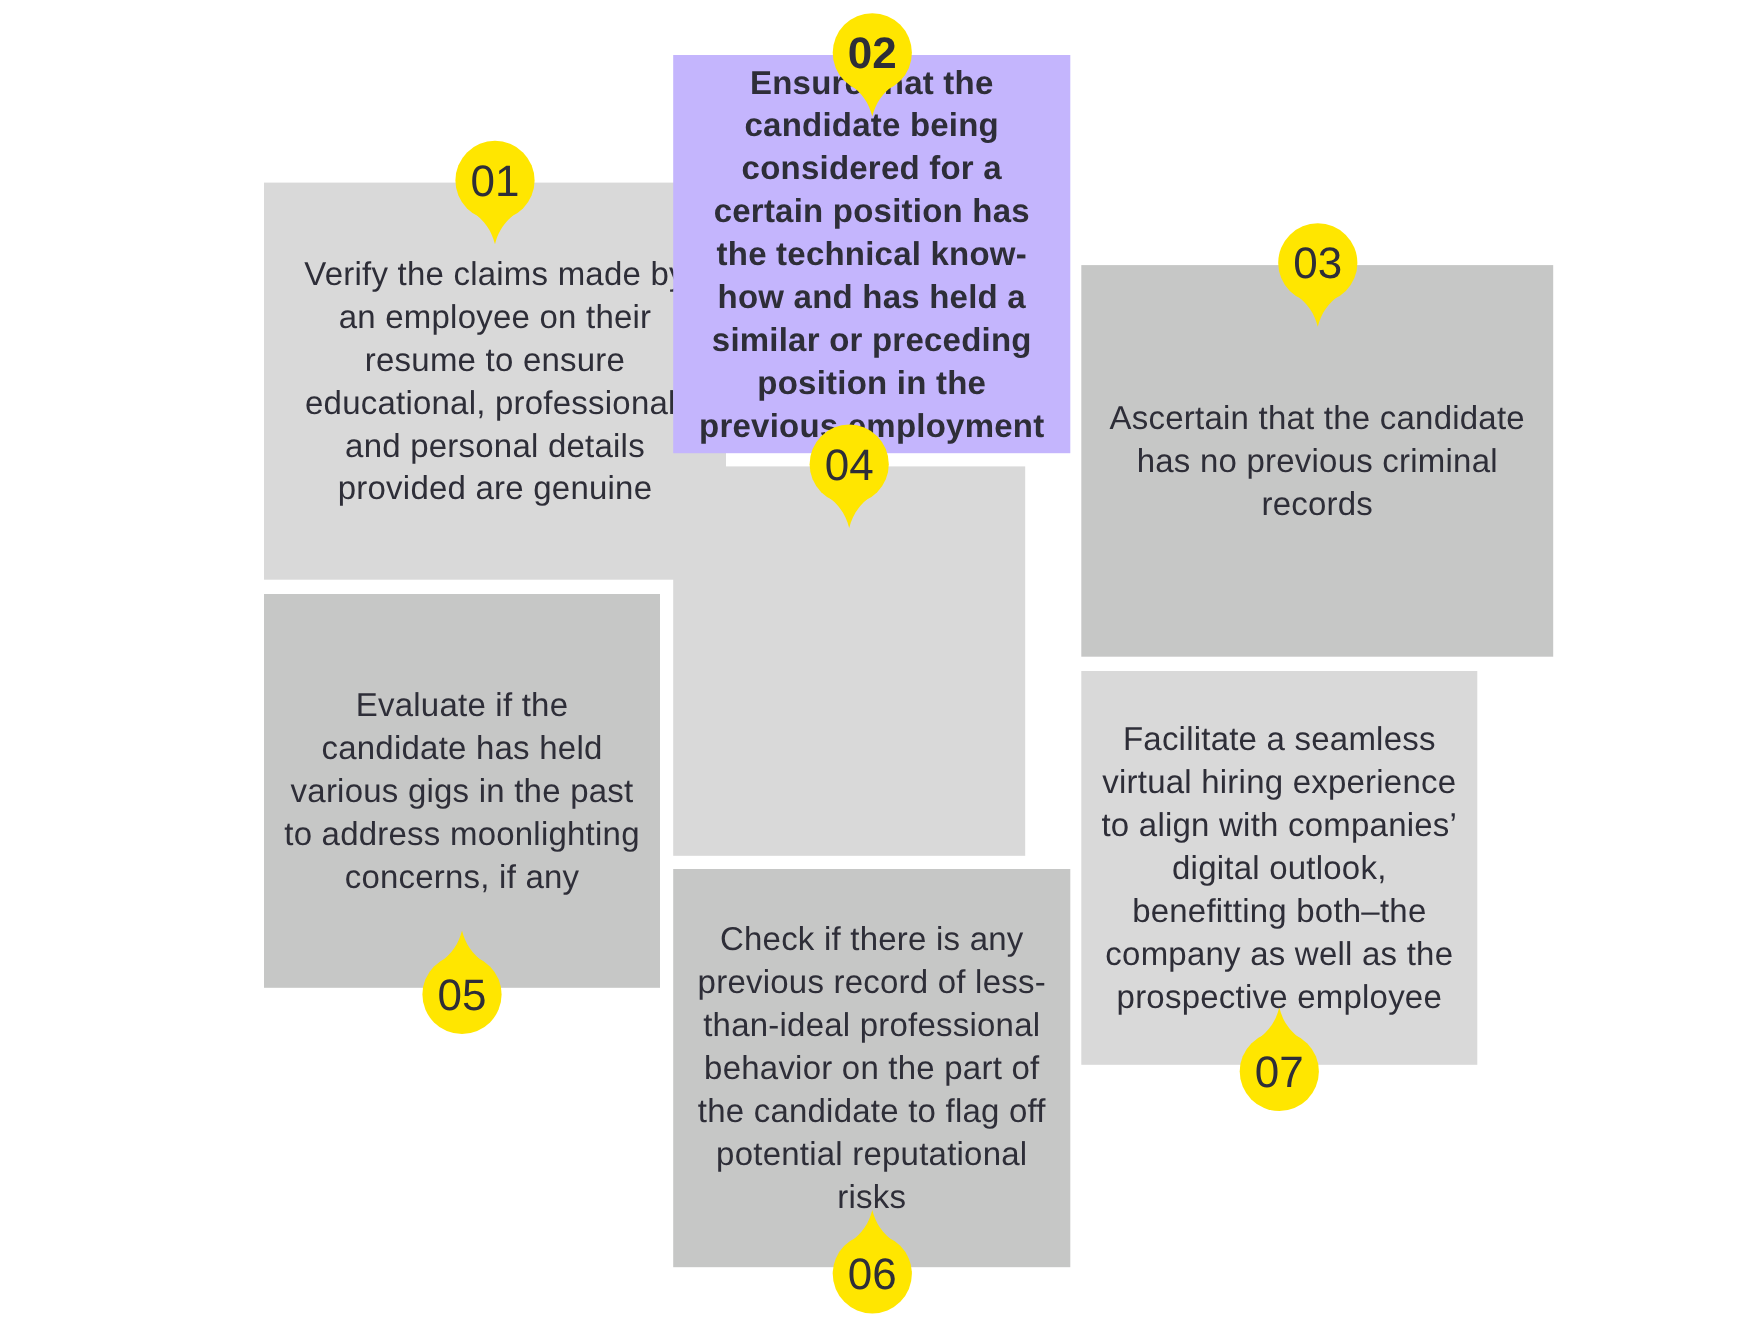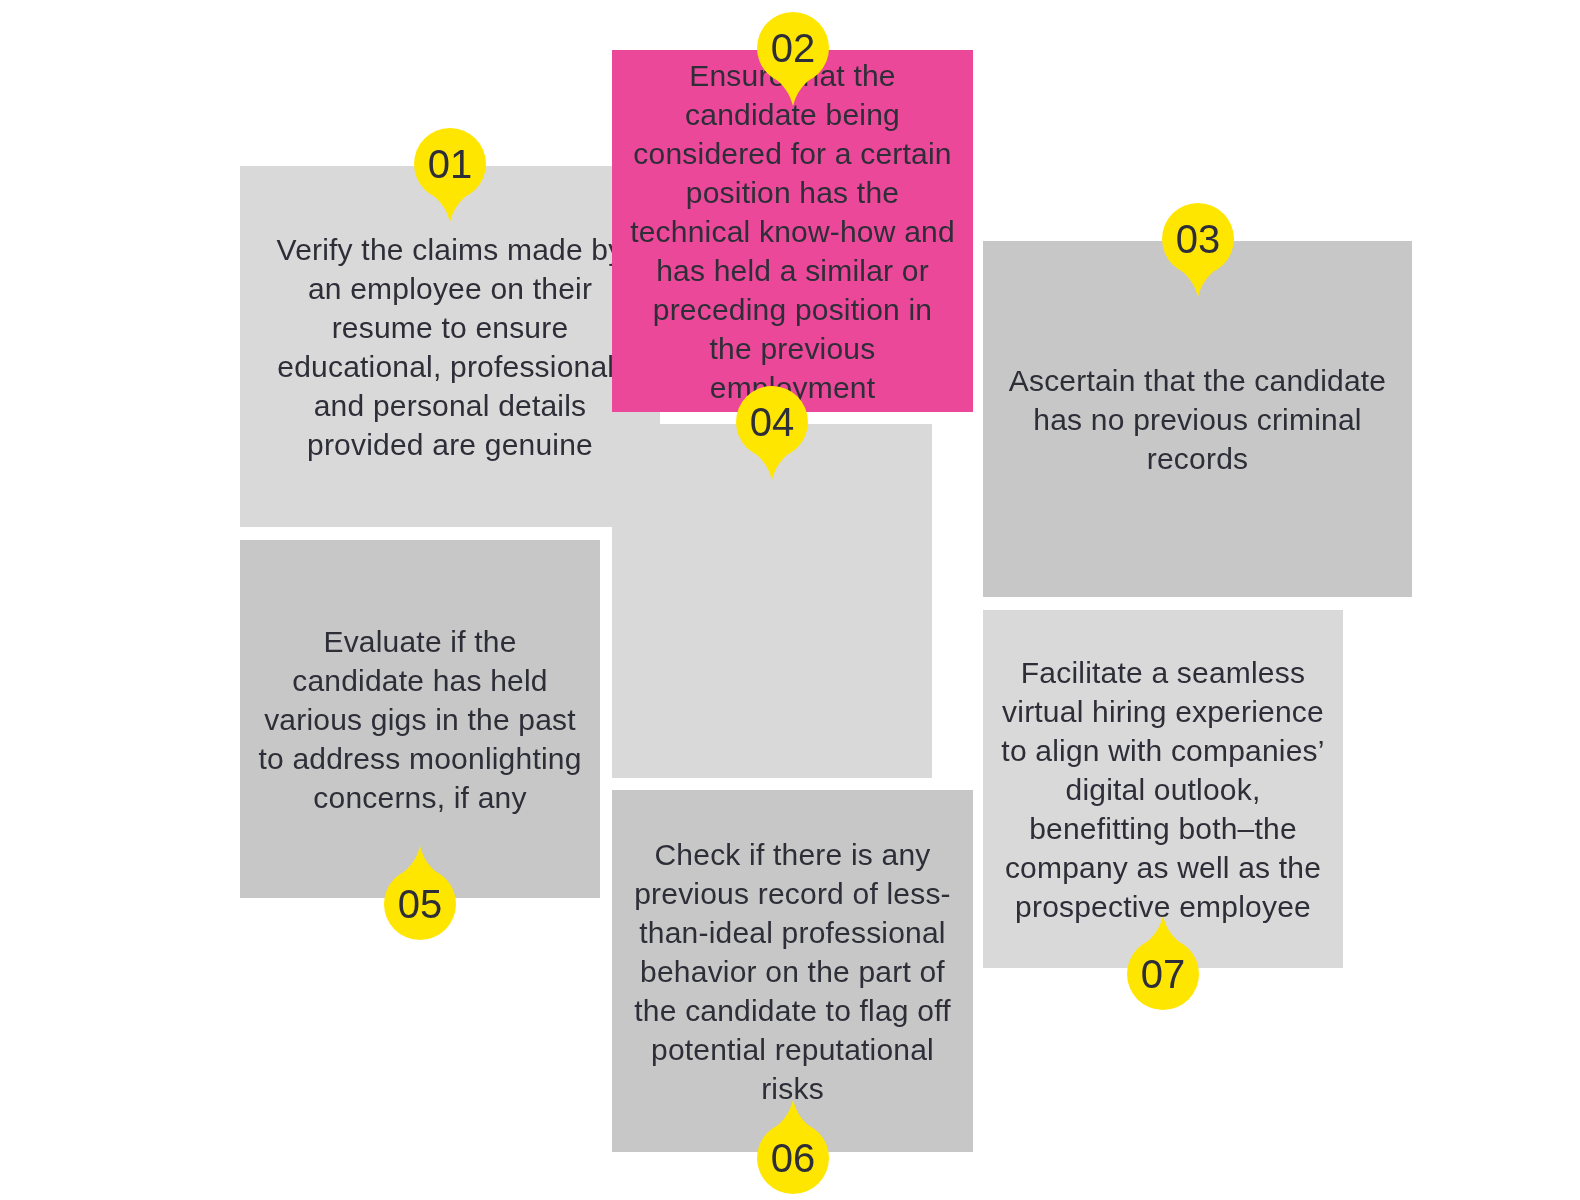--- a/index.html
+++ b/index.html
@@ -63,21 +63,21 @@
 
   <div class="step-box" id="box-01" style="background: rgb(217, 217, 217);">
     <svg class="pin pin-top" viewBox="0 0 72 96">
       <circle class="pin-shape" cx="36" cy="36" r="36" fill="#ffe600"></circle>
       <path class="pin-shape" d="M15 64 C27 73 33 82 36 94 C39 82 45 73 57 64 Z" fill="#ffe600"></path>
       <text x="36" y="50" style="color: rgb(46, 46, 56); fill: rgb(46, 46, 56);">01</text>
     </svg>
     <p class="step-text" style="color: rgb(46, 46, 56); fill: rgb(46, 46, 56);">Verify the claims made by an employee on their resume to ensure educational, professional, and personal details provided are genuine</p>
   </div>
 
-  <div class="step-box" id="box-02" style="background: #ec4899;">
+  <div class="step-box" id="box-02" style="background: #c4b5fd; font-weight: bold;">
     <svg class="pin pin-top" viewBox="0 0 72 96">
       <circle class="pin-shape" cx="36" cy="36" r="36" fill="#ffe600"></circle>
       <path class="pin-shape" d="M15 64 C27 73 33 82 36 94 C39 82 45 73 57 64 Z" fill="#ffe600"></path>
       <text x="36" y="50" style="color: rgb(46, 46, 56); fill: rgb(46, 46, 56);">02</text>
     </svg>
     <p class="step-text" style="color: rgb(46, 46, 56); fill: rgb(46, 46, 56);">Ensure that the candidate being considered for a certain position has the technical know-how and has held a similar or preceding position in the previous employment</p>
   </div>
 
   <div class="step-box" id="box-03" style="background: rgb(198, 199, 198);">
     <svg class="pin pin-top" viewBox="0 0 72 96">

